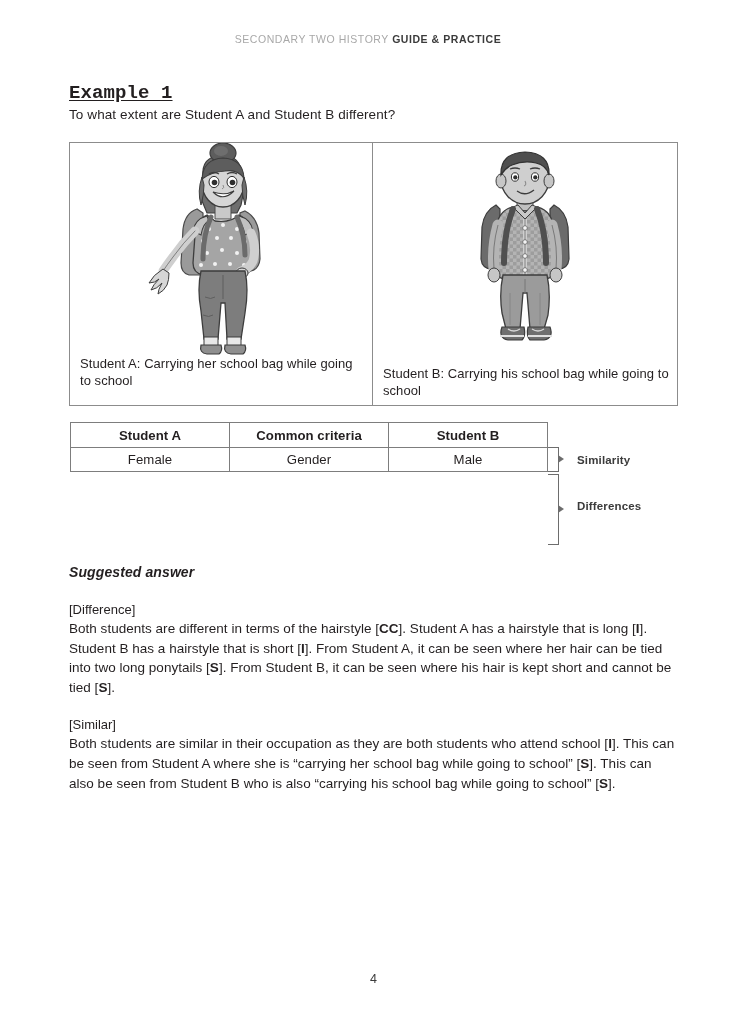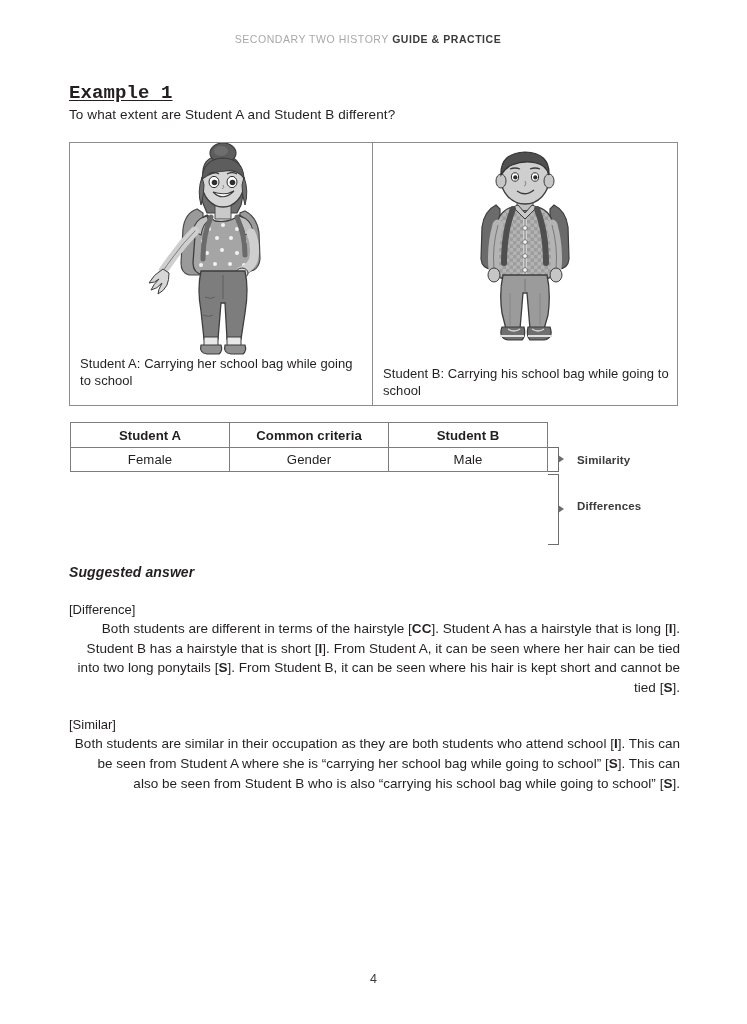--- a/index.html
+++ b/index.html
@@ -164,21 +164,21 @@
   .ans-head {
     font-size: 13px;
     font-weight: normal;
     margin: 0 0 2px 0;
   }
   .ans-body {
     font-size: 13.5px;
     line-height: 19.6px;
     margin: 0;
     letter-spacing: 0.02px;
-    text-align: right;
+    text-align: left;
   }
   .gap { height: 20px; }
   .ans-body b { font-weight: bold; }
 
   
   .page-number {
     position: absolute;
     top: 972px;
     left: 0;
     width: 747px;

